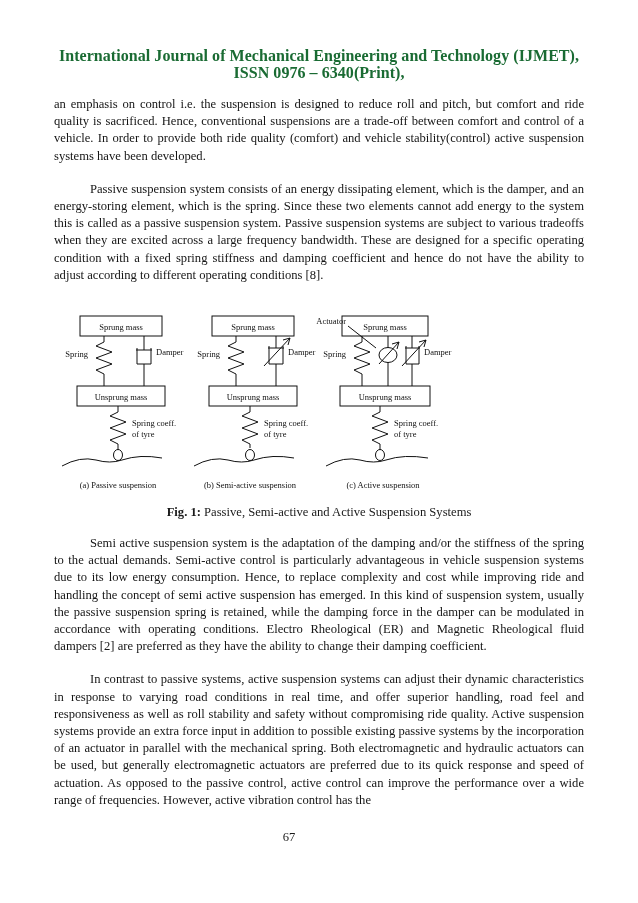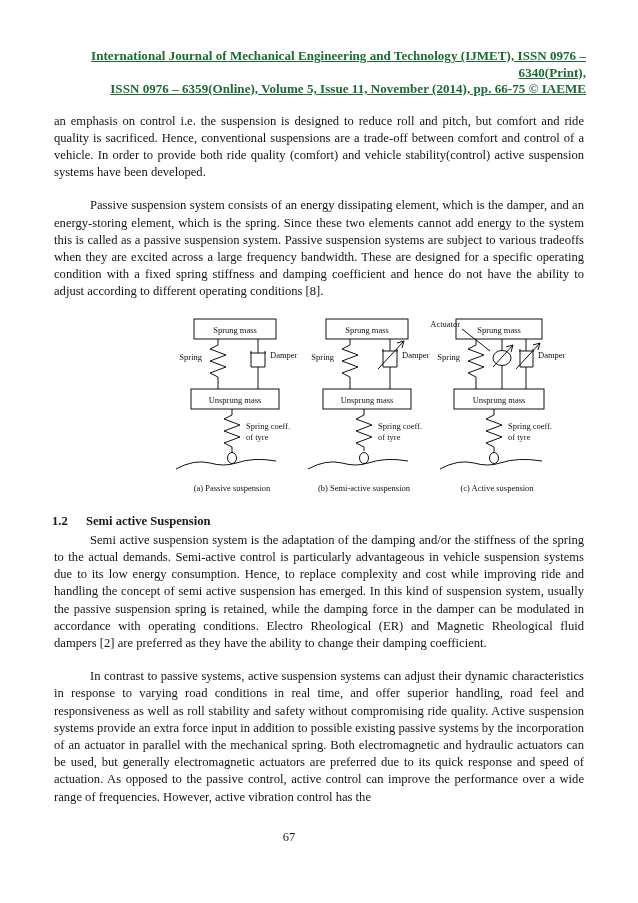--- a/index.html
+++ b/index.html
@@ -24,25 +24,24 @@
   }
   .content {
     position: absolute;
     left: 52px;
     top: 48px;
     width: 534px;
   }
   .journal-header {
     color: #1a6b33;
     font-weight: bold;
-    font-size: 13px;
+    font-size: 16px;
     line-height: 16.5px;
-    text-align: right;
+    text-align: center;
     letter-spacing: 0.05px;
-    text-decoration: underline;
   }
   .body-para {
     font-size: 12.6px;
     line-height: 17.2px;
     text-align: justify;
     text-justify: inter-word;
     margin: 2px;
     color: #151515;
   }
   .gap-after-header { height: 13px; }
@@ -55,24 +54,24 @@
   }
   .section-head .num {
     display: inline-block;
     width: 34px;
   }
   .indent {
     display: inline-block;
     width: 36px;
   }
   .figure-wrap {
-    margin-top: 10px;
+    margin-top: 24px;
     width: 534px;
     display: flex;
-    justify-content: flex-end;
+    justify-content: flex-start;
   }
   .fig-caption {
     text-align: center;
     font-size: 12.6px;
     margin-top: 6px;
     line-height: 17px;
   }
   .fig-caption b { font-weight: bold; }
   .page-number {
     position: absolute;
@@ -88,21 +87,20 @@
   }
 </style>
 </head>
 <body>
 
 <div class="page">
   <div class="content">
 
     <div class="journal-header">
       <div>International Journal of Mechanical Engineering and Technology (IJMET), ISSN 0976 – 6340(Print),</div>
-      <div>ISSN 0976 – 6359(Online), Volume 5, Issue 11, November (2014), pp. 66-75 © IAEME</div>
     </div>
 
     <div class="gap-after-header"></div>
 
     <p class="body-para">an emphasis on control i.e. the suspension is designed to reduce roll and pitch, but comfort and ride quality is sacrificed. Hence, conventional suspensions are a trade-off between comfort and control of a vehicle. In order to provide both ride quality (comfort) and vehicle stability(control) active suspension systems have been developed.</p>
 
     <div class="para-spacer"></div>
 
     <p class="body-para"><span class="indent"></span><span>Passive suspension system consists of an energy dissipating element, which is the damper, and an energy-storing element, which is the spring. Since these two elements cannot add energy to the system this is called as a passive suspension system. Passive suspension systems are subject to various tradeoffs when they are excited across a large frequency bandwidth. These are designed for a specific operating condition with a fixed spring stiffness and damping coefficient and hence do not have the ability to adjust according to different operating conditions [8].</span></p>
 
@@ -191,26 +189,27 @@
             <text x="372" y="47" font-size="8.5">Damper</text>
             <text x="342" y="118" font-size="8.5">Spring coeff.</text>
             <text x="342" y="129" font-size="8.5">of tyre</text>
             <text x="331" y="180" font-size="8.5" text-anchor="middle">(c) Active suspension</text>
           </g>
 
         </g>
       </svg>
     </div>
 
+    <div class="fig-caption">
+      <b>Fig. 1:</b>
+      <span>Passive, Semi-active and Active Suspension Systems</span>
+    </div>
 
     <div class="para-spacer"></div>
 
-    <div class="section-head">
-      <span class="num">1.2</span><span>Semi active Suspension</span>
-    </div>
     <p class="body-para"><span class="indent"></span><span>Semi active suspension system is the adaptation of the damping and/or the stiffness of the spring to the actual demands. Semi-active control is particularly advantageous in vehicle suspension systems due to its low energy consumption. Hence, to replace complexity and cost while improving ride and handling the concept of semi active suspension has emerged. In this kind of suspension system, usually the passive suspension spring is retained, while the damping force in the damper can be modulated in accordance with operating conditions. Electro Rheological (ER) and Magnetic Rheological fluid dampers [2] are preferred as they have the ability to change their damping coefficient.</span></p>
 
     <div class="para-spacer"></div>
 
     <p class="body-para"><span class="indent"></span><span>In contrast to passive systems, active suspension systems can adjust their dynamic characteristics in response to varying road conditions in real time, and offer superior handling, road feel and responsiveness as well as roll stability and safety without compromising ride quality. Active suspension systems provide an extra force input in addition to possible existing passive systems by the incorporation of an actuator in parallel with the mechanical spring. Both electromagnetic and hydraulic actuators can be used, but generally electromagnetic actuators are preferred due to its quick response and speed of actuation. As opposed to the passive control, active control can improve the performance over a wide range of frequencies. However, active vibration control has the</span></p>
 
   </div>
 
   <div class="page-number">67</div>
 </div>

